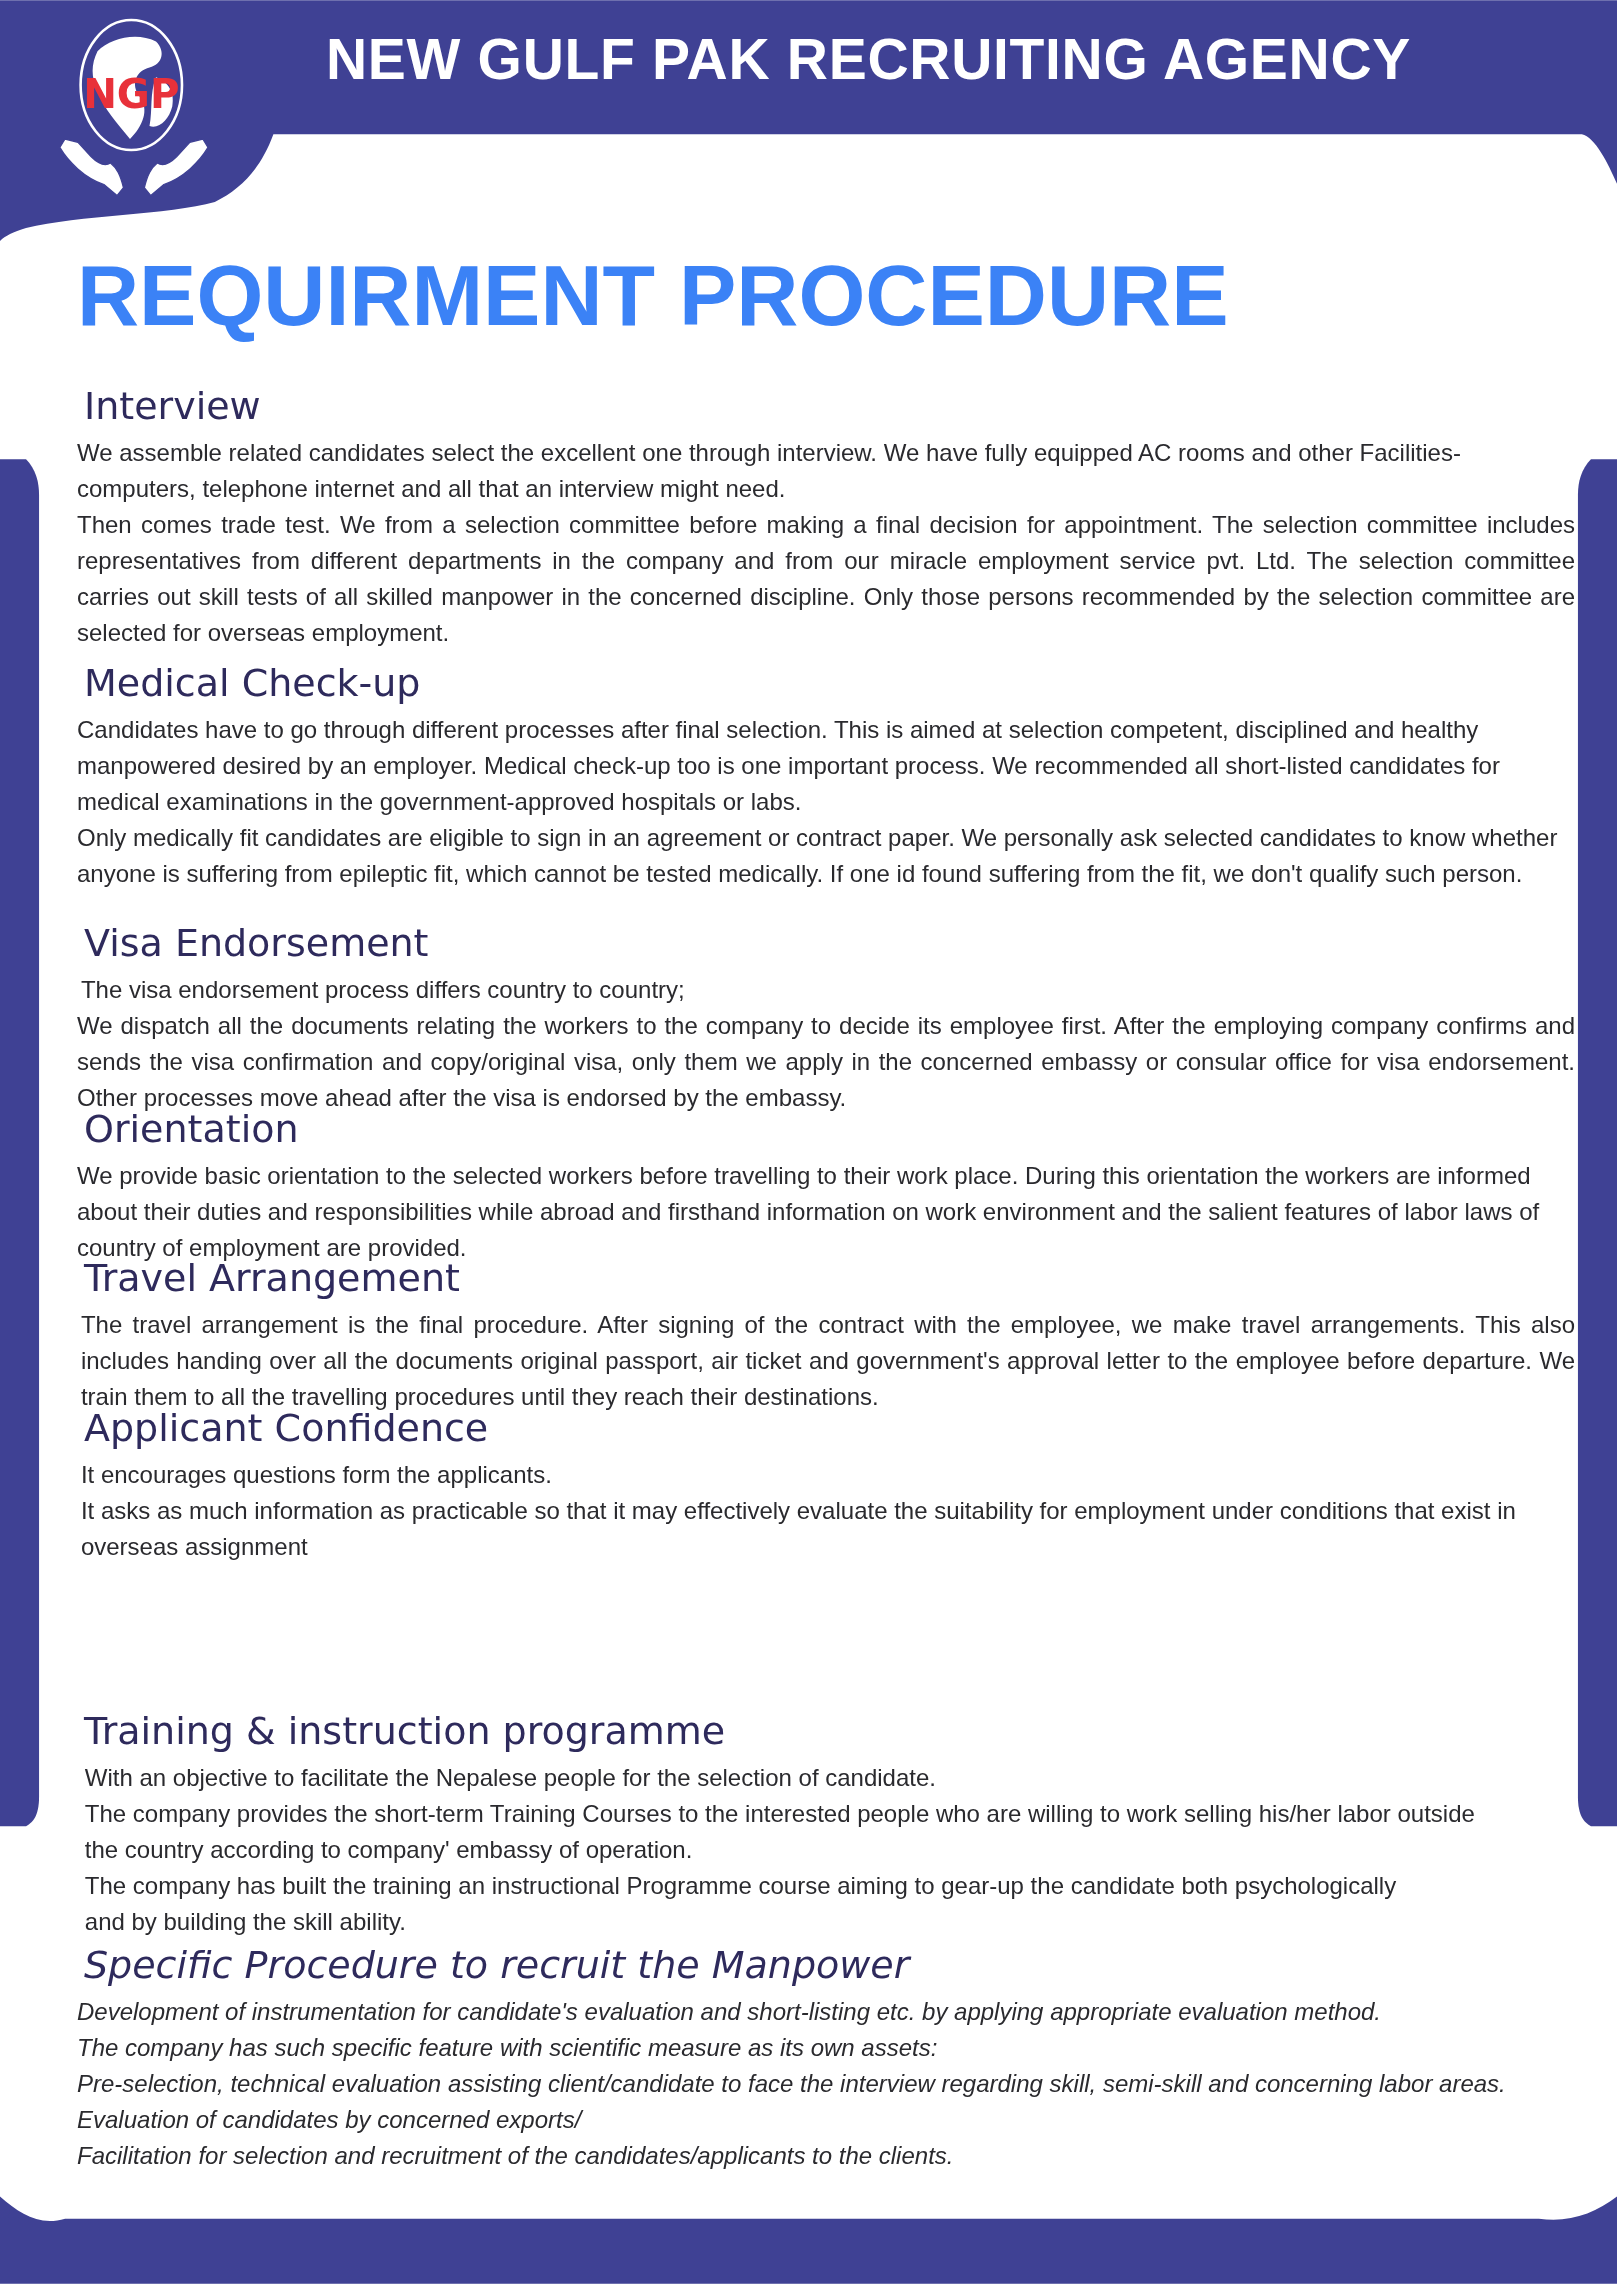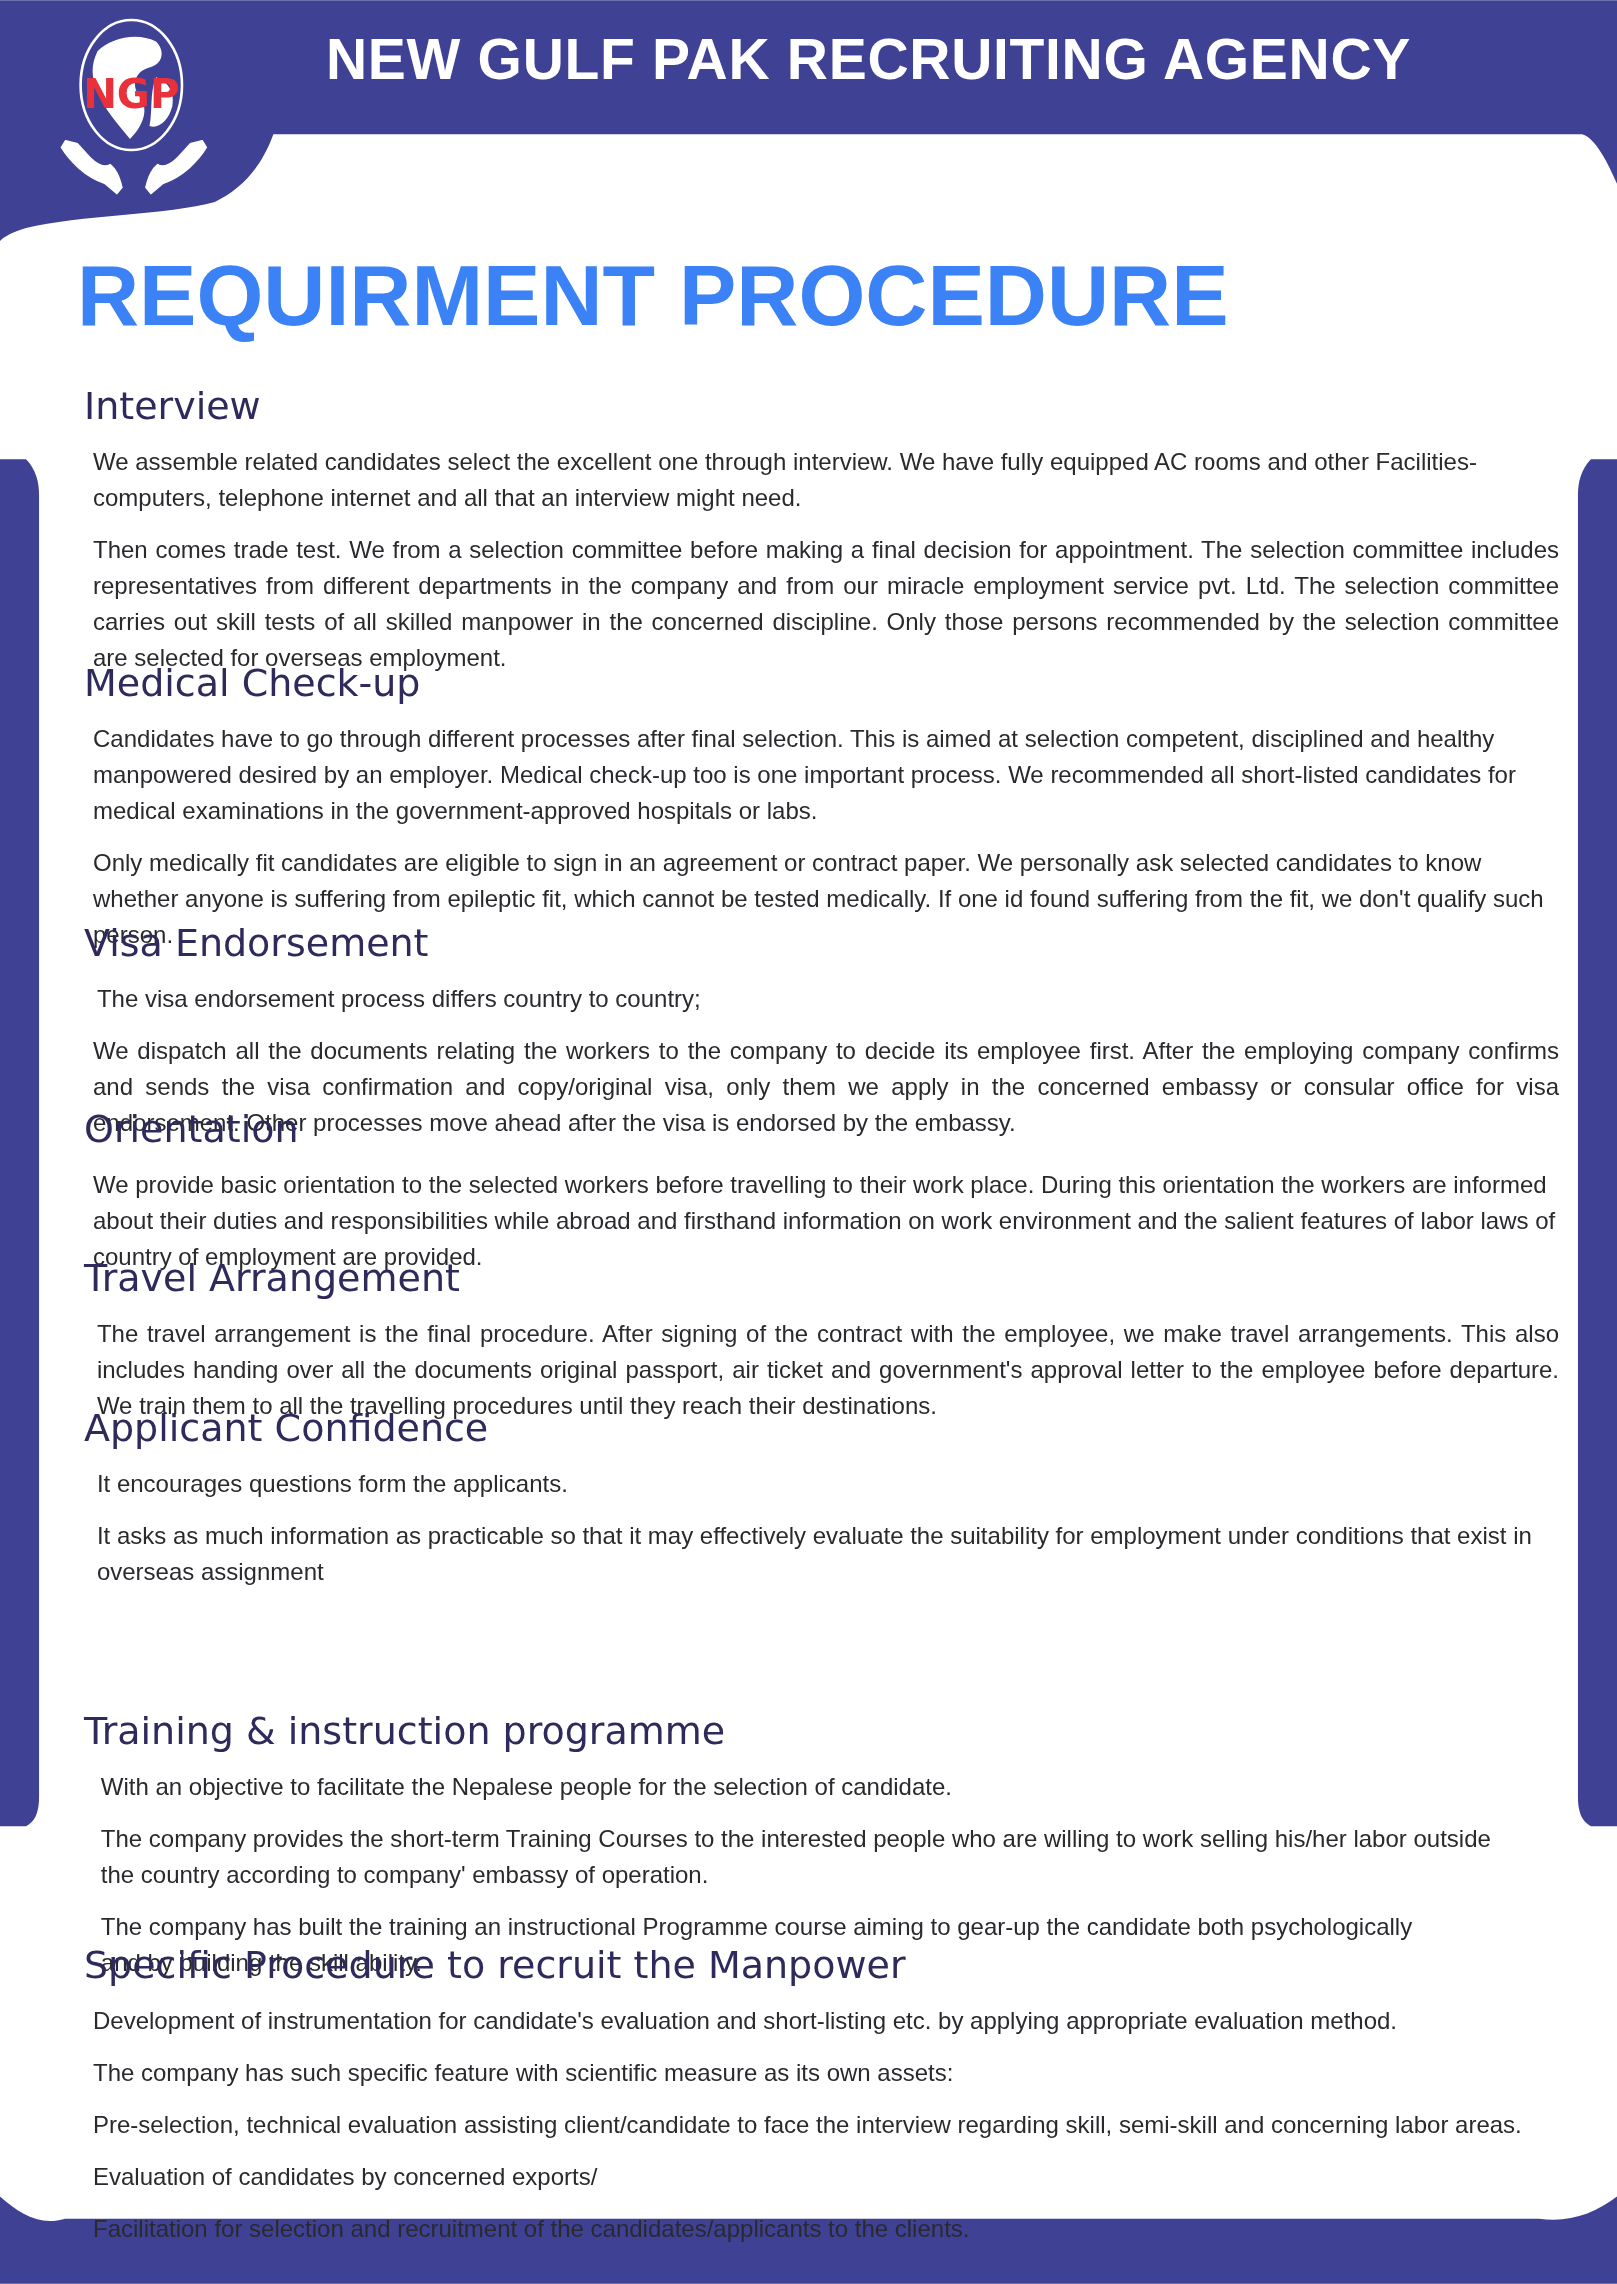--- a/index.html
+++ b/index.html
@@ -22,31 +22,31 @@
   }
   .content {
     position: absolute; left: 77px; top: 378px; width: 1498px; z-index: 2;
     color: #2a2a2e;
   }
   .section h2 {
     margin: 7px; color: #2e2a5c; font-weight: normal; font-size: 38px;
     line-height: 43px; font-family: "DejaVu Sans", sans-serif;
   }
   .section p {
-    margin: 16px; font-size: 24px; line-height: 36px; text-align: justify;
+    margin: 0; font-size: 24px; line-height: 36px; text-align: justify;
     font-family: "Liberation Sans", sans-serif;
   }
   .sec-interview   { position: absolute; top: 0px;    }
   .sec-medical     { position: absolute; top: 277px;  }
   .sec-visa        { position: absolute; top: 537px;  }
   .sec-orientation { position: absolute; top: 723px; }
   .sec-travel      { position: absolute; top: 872px; }
   .sec-confidence  { position: absolute; top: 1022px; }
   .sec-training    { position: absolute; top: 1325px; }
-  .sec-specific    { position: absolute; top: 1559px; }
+  .sec-specific    { position: absolute; top: 1559px; font-style: italic; }
   .indent p { padding-left: 3.9px; }
 </style>
 </head>
 <body>
 
 <svg class="bg-svg" viewBox="0 0 2484 3508" xmlns="http://www.w3.org/2000/svg">
 
   <path d="M0,0 L2484,0 L2484,282 C2470,250 2450,210 2430,206 L420,206 C400,260 370,290 330,310 C260,330 120,330 40,350 C20,356 8,362 0,370 Z" fill="#3f4194"></path>
 
   <path d="M0,705 L40,705 C55,720 60,740 60,760 L60,2760 C60,2790 50,2800 40,2805 L0,2805 Z" fill="#3f4194"></path>

